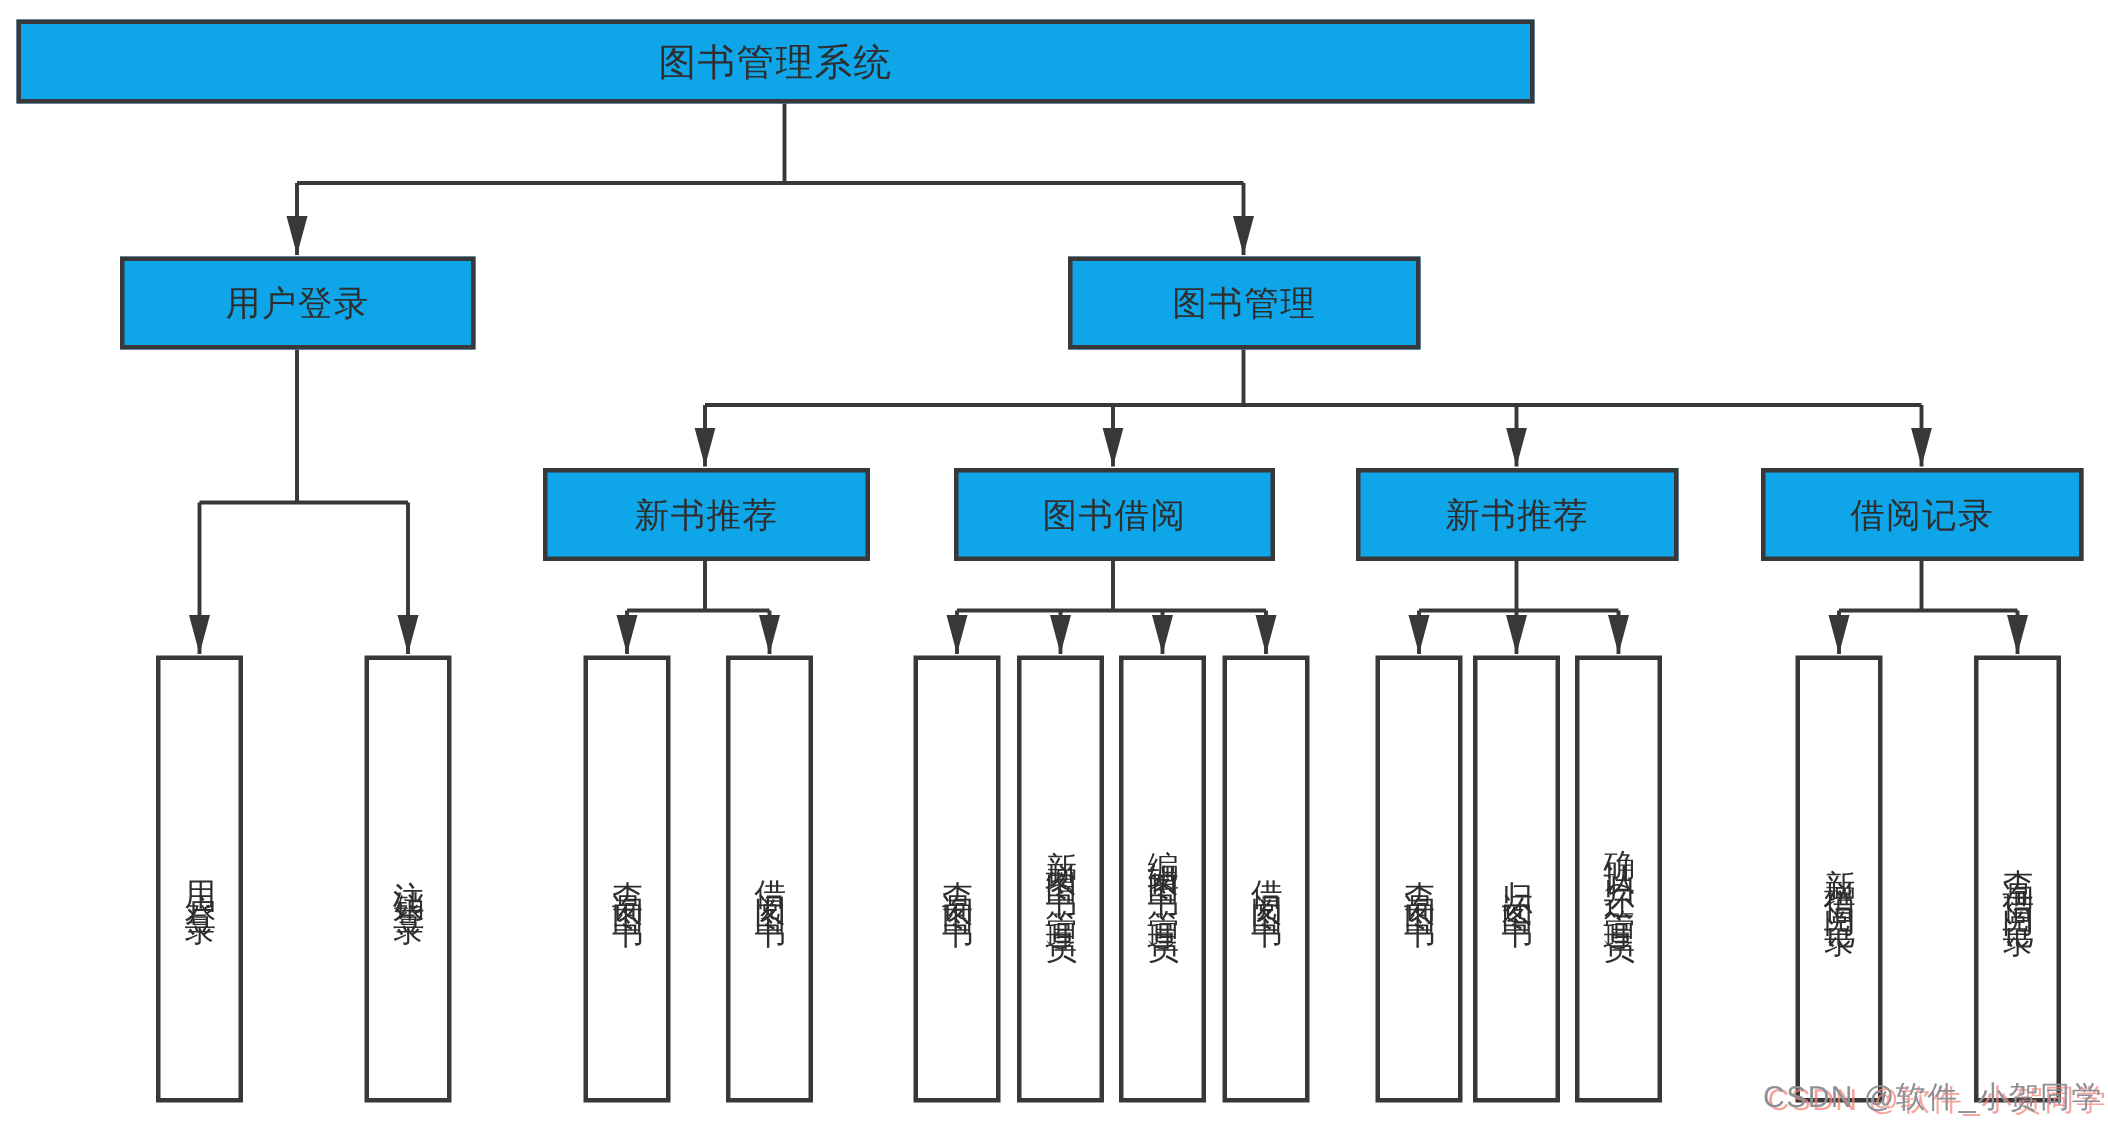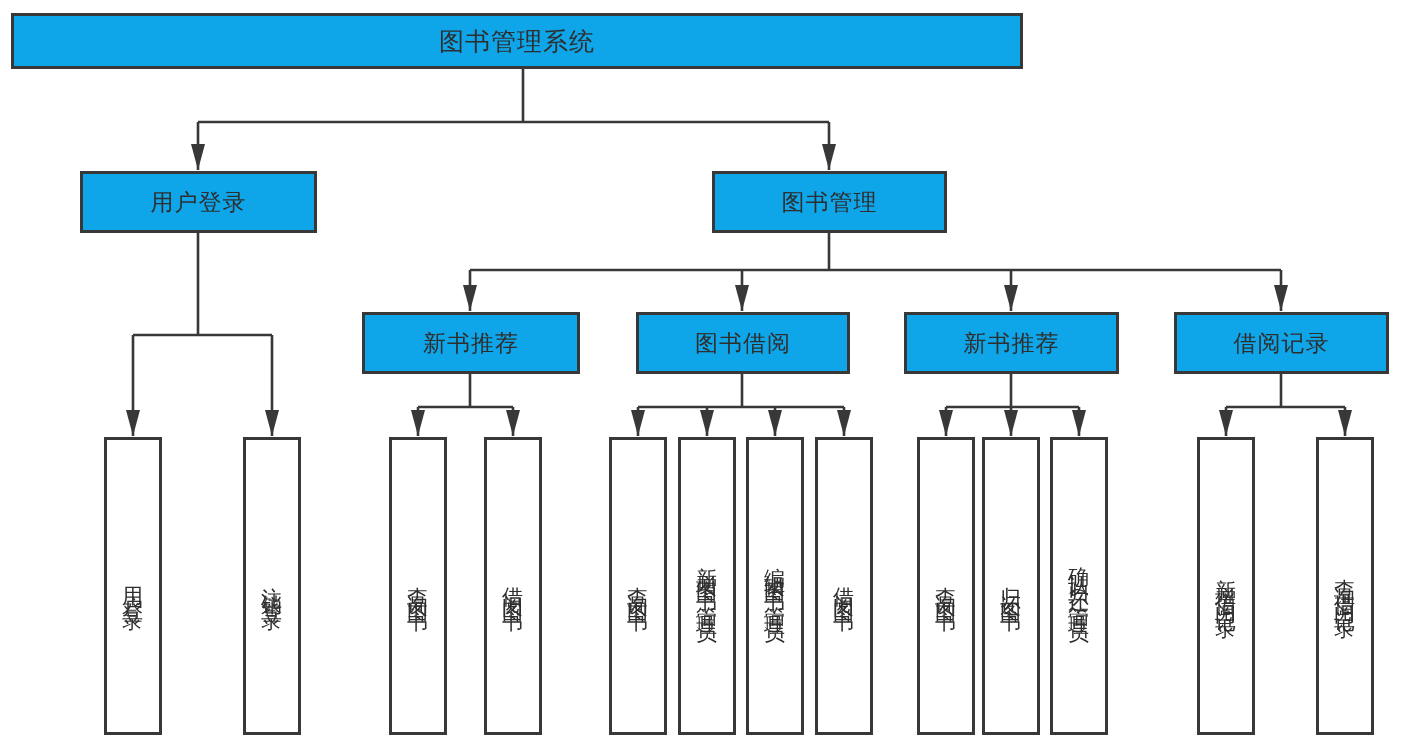--- a/index.html
+++ b/index.html
@@ -171,14 +171,15 @@
     <span>确认归还（管理员）</span>
   </div>
 
   <div class="vbox" style="left:1197px;">
     <span>新增借阅记录</span>
   </div>
   <div class="vbox" style="left:1316px;">
     <span>查询借阅记录</span>
   </div>
 
+  <div class="watermark">CSDN @软件_小贺同学</div>
 
 </div>
 
 </body></html>

